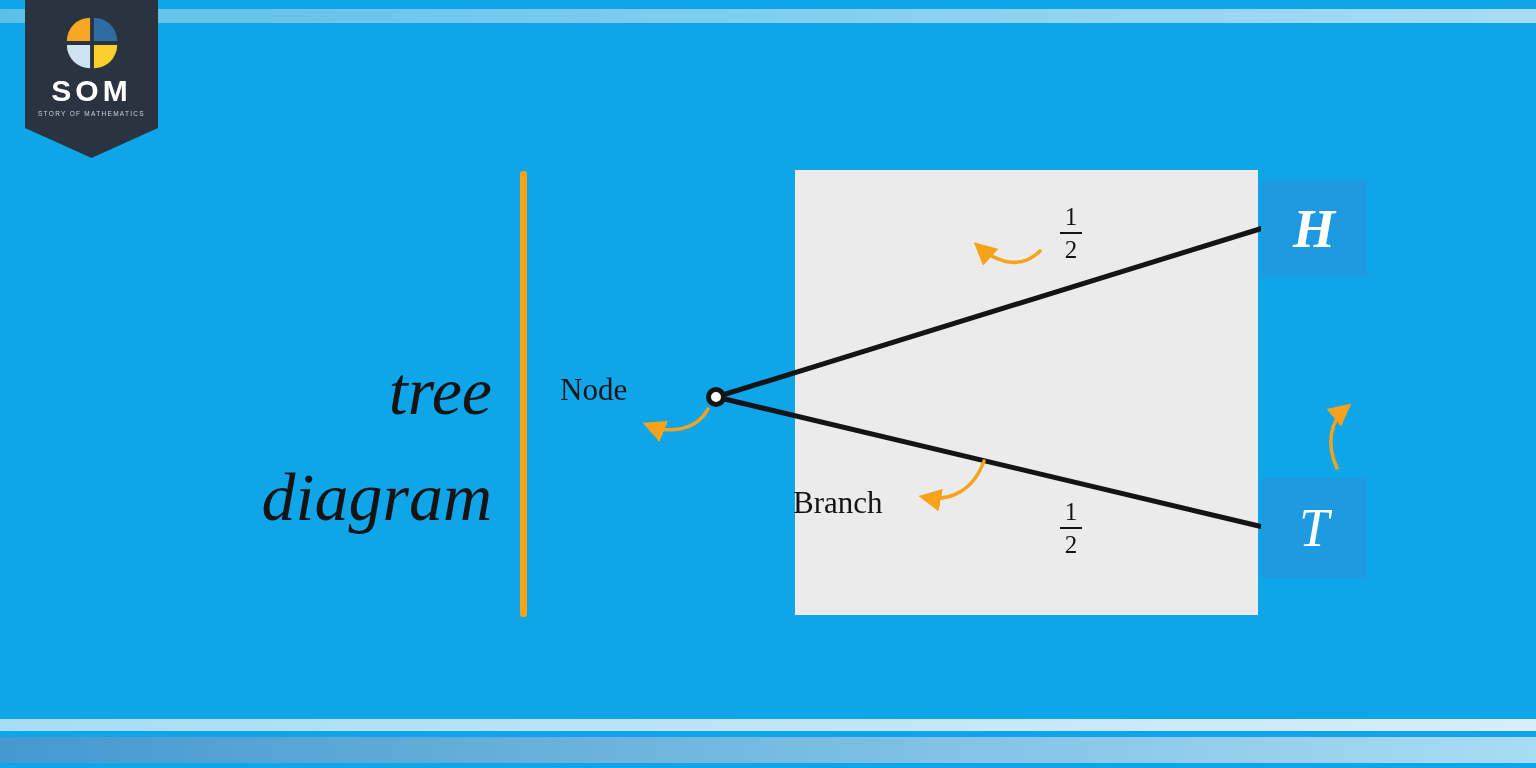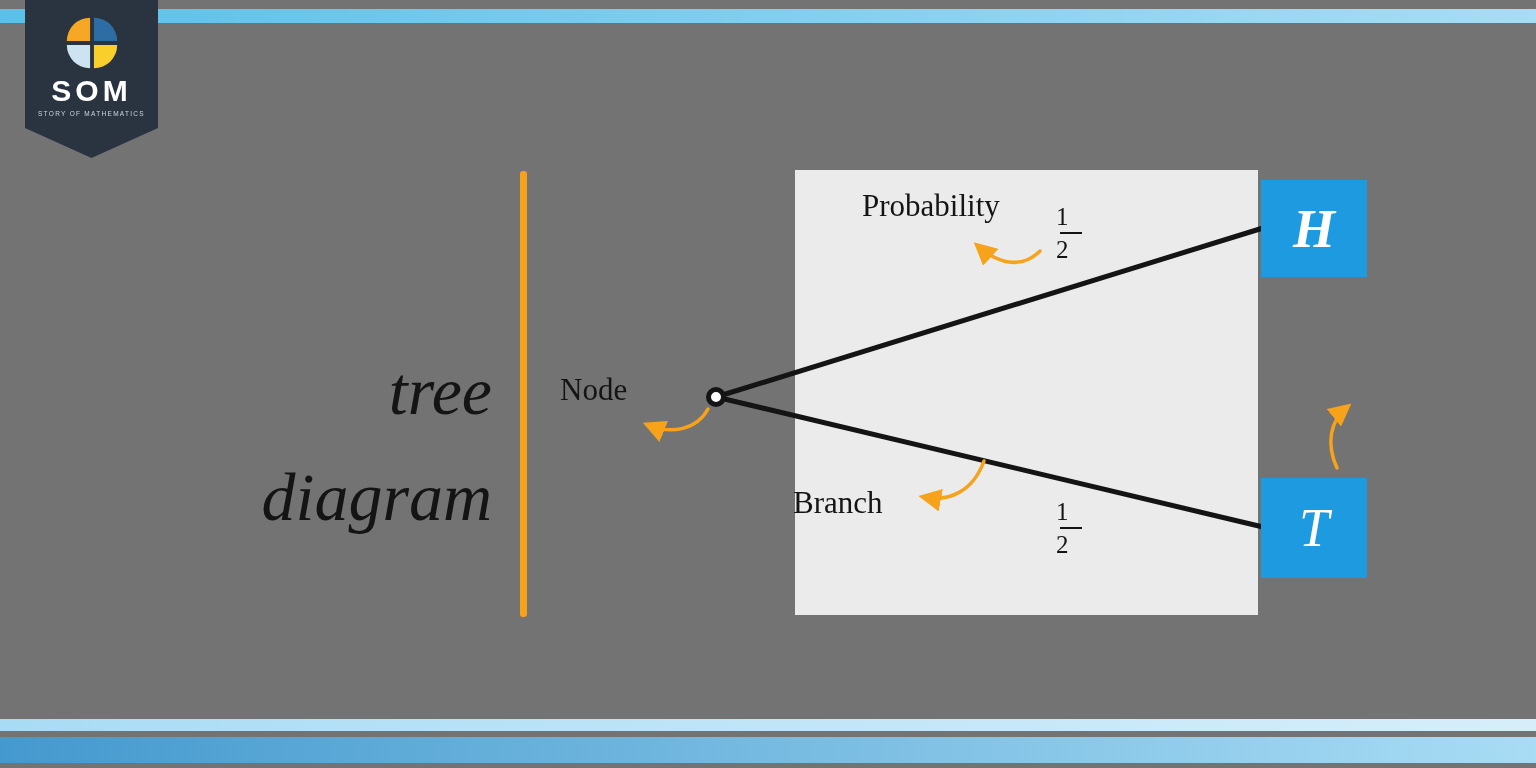--- a/index.html
+++ b/index.html
@@ -1,17 +1,17 @@
 <!DOCTYPE html>
 <html style="--accent-orange: #F6A21B; --box-blue: #1E9BE0; --panel-gray: #EBEBEB; --logo-navy: #2A3440; --line-black: #141414; --stripe-blue: #5BC0E8; --stripe-light: #A8DCF4; --stripe-steel: #4499CE; --logo-wedge-orange: #F6A824; --logo-wedge-blue: #2E6CA4; --logo-wedge-yellow: #F9CF2B; --logo-wedge-light: #CDE3F2;"><head>
 <meta charset="utf-8">
 <style>
   html,body{margin:0;padding:0;background:#ffffff;}
   #stage{
-    position:relative;width:1536px;height:768px;background:#737373;overflow:hidden;
+    position:relative;width:1536px;height:768px;background:#0ea5e9;overflow:hidden;
     font-family:"Liberation Serif","DejaVu Serif",serif;color:#141414;
   }
   
   .stripe{position:absolute;left:0;width:1536px;}
   #top-stripe{top:9px;height:14px;background:linear-gradient(90deg,var(--stripe-blue,#5BC0E8),var(--stripe-light,#A8DCF4));}
   #bottom-stripe-thin{top:719px;height:12px;background:linear-gradient(90deg,var(--stripe-light,#A8DCF4),#d7eefa);}
   #bottom-stripe-thick{top:737px;height:26px;background:linear-gradient(90deg,var(--stripe-steel,#4499CE),var(--stripe-light,#A8DCF4));}
   
   #logo{
     position:absolute;left:25px;top:0;width:133px;height:158px;z-index:6;
@@ -37,21 +37,21 @@
   .node-dot{fill:#ffffff;stroke:var(--line-black,#141414);stroke-width:5;}
   .arrow-path{stroke:var(--accent-orange,#F6A21B);stroke-width:3.5;fill:none;stroke-linecap:round;}
   .arrow-head{fill:var(--accent-orange,#F6A21B);}
   
   .dlabel{position:absolute;font-size:31px;white-space:nowrap;}
   #label-node{left:560px;top:372px;}
   #label-probability{left:862px;top:188px;}
   #label-branch{left:793px;top:485px;}
   #label-outcome{left:1268px;top:352px;width:156px;text-align:center;}
   
-  .fraction{position:absolute;width:30px;text-align:left;font-size:25px;line-height:1.08;}
+  .fraction{position:absolute;width:30px;text-align:center;font-size:25px;line-height:1.08;}
   .frac-bar{display:block;border-top:2px solid var(--line-black,#141414);margin:2px 4px;}
   #fraction-top{left:1056px;top:203px;}
   #fraction-bottom{left:1056px;top:498px;}
   
   .outcome-box{
     position:absolute;left:1261px;width:106px;background:var(--box-blue,#1E9BE0);
     color:#fff;display:flex;align-items:center;justify-content:center;
     font-style:italic;font-size:54px;
   }
   #outcome-h{top:180px;height:97px;font-weight:700;}
@@ -96,21 +96,20 @@
     <line class="branch-line" x1="716" y1="397" x2="1263" y2="527"></line>
     <circle class="node-dot" cx="716" cy="397" r="7.5"></circle>
 
     <path class="arrow-path" d="M 708 409 C 696 431 670 434 648 425" marker-end="url(#arrowhead)"></path>
     <path class="arrow-path" d="M 1040 251 C 1021 270 997 263 978 246" marker-end="url(#arrowhead)"></path>
     <path class="arrow-path" d="M 984 461 C 973 491 950 502 924 497" marker-end="url(#arrowhead)"></path>
     <path class="arrow-path" d="M 1337 468 C 1326 444 1330 421 1347 407" marker-end="url(#arrowhead)"></path>
   </svg>
 
   <div class="dlabel" id="label-node">Node</div>
-  <div class="dlabel" id="label-probability">Probability</div>
   <div class="dlabel" id="label-branch">Branch</div>
 
   <div class="fraction" id="fraction-top">
     <span>1</span>
     <span class="frac-bar"></span>
     <span>2</span>
   </div>
   <div class="fraction" id="fraction-bottom">
     <span>1</span>
     <span class="frac-bar"></span>

